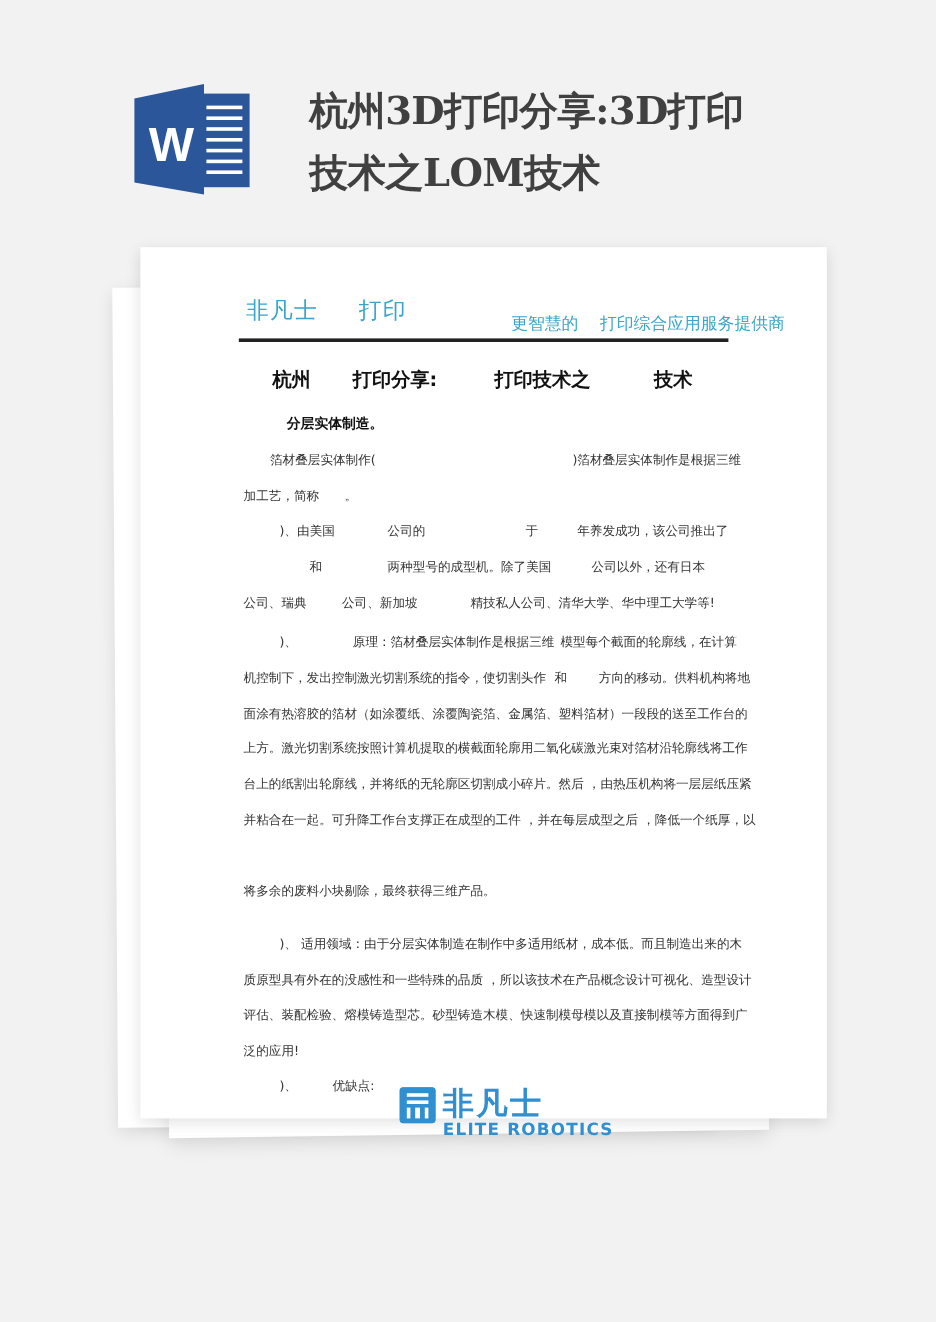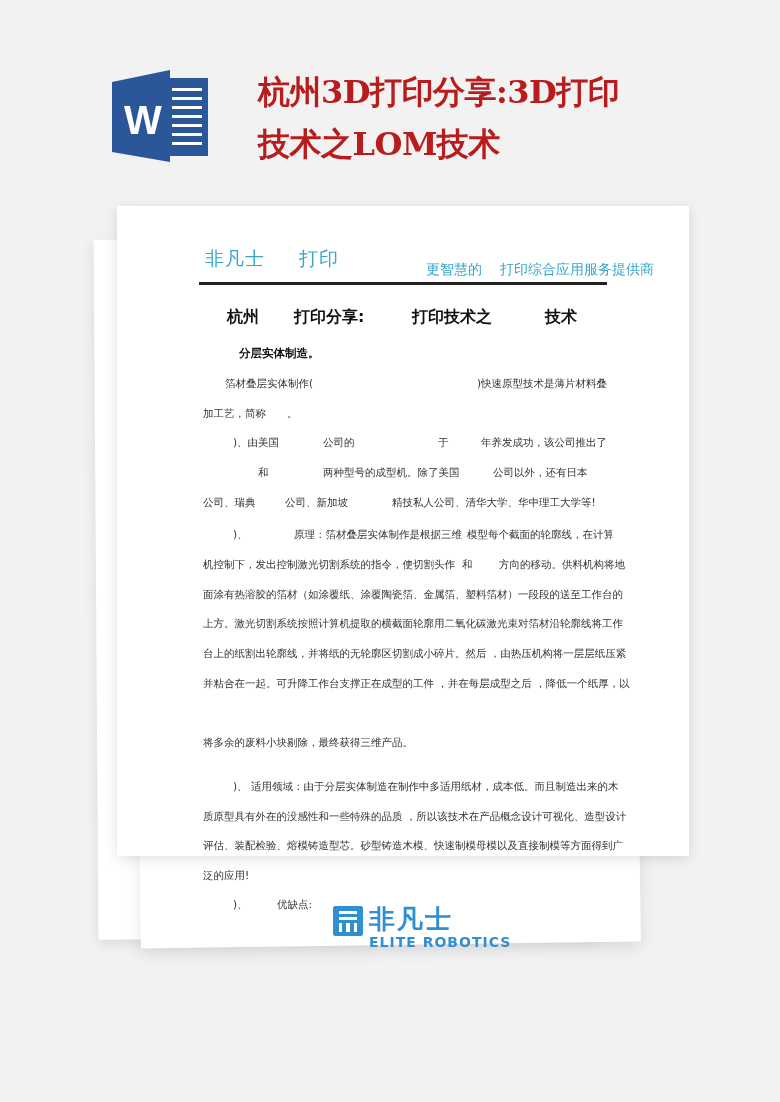--- a/index.html
+++ b/index.html
@@ -9,39 +9,39 @@
       overflow: hidden;
       font-family: "DejaVu Sans", "Liberation Sans", sans-serif;
     }
     .stage { position: relative; width: 780px; height: 1102px; background: #f2f2f2; }
 
     
     .word-icon { position: absolute; left: 108px; top: 68px; width: 104px; height: 96px; }
     .title {
       position: absolute; left: 258px; top: 66px; width: 400px;
       font-family: "DejaVu Serif", "Liberation Serif", serif;
-      font-weight: bold; color: #b91c1c;
+      font-weight: bold; color: #404040;
       font-size: 32px; line-height: 52px; letter-spacing: -0.5px;
     }
 
     
     .page-back {
       position: absolute; left: 96px; top: 238px; width: 500px; height: 700px;
       background: #ffffff;
       box-shadow: 0 4px 14px rgba(0,0,0,0.10);
       transform: rotate(-0.4deg);
     }
     .page-back2 {
       position: absolute; left: 136px; top: 240px; width: 500px; height: 705px;
       background: #ffffff;
       box-shadow: 0 6px 16px rgba(0,0,0,0.10);
       transform: rotate(-0.8deg);
     }
     .page {
-      position: absolute; left: 117px; top: 206px; width: 572px; height: 650px;
+      position: absolute; left: 117px; top: 206px; width: 572px; height: 726px;
       background: #ffffff;
       box-shadow: 0 3px 12px rgba(0,0,0,0.12);
     }
 
     
     .lh-left {
       position: absolute; left: 88px; top: 40px;
       color: #3aa5c9; font-size: 19px; letter-spacing: 1px;
     }
     .lh-left span { display: inline-block; }
@@ -125,21 +125,21 @@
       <span style="left:110px">杭州</span>
       <span style="left:177px">打印分享:</span>
       <span style="left:295px">打印技术之</span>
       <span style="left:428px">技术</span>
     </div>
 
     <div class="line bold" style="left:122px; top:140px;font-family:Liberation Mono, monospace;">分层实体制造。</div>
 
     <div class="line" style="top:171px; left:0; width:572px;">
       <span style="left:108px">箔材叠层实体制作(</span>
-      <span style="left:360px">)快速原型技术是薄片材料叠</span>
+      <span style="left:360px">)箔材叠层实体制作是根据三维</span>
     </div>
     <div class="line" style="top:201px; left:0; width:572px;">
       <span style="left:86px">加工艺，简称</span>
       <span style="left:170px">。</span>
     </div>
 
     <div class="line" style="top:230px; left:0; width:572px;">
       <span style="left:116px">)、由美国</span>
       <span style="left:206px">公司的</span>
       <span style="left:321px">于</span>

